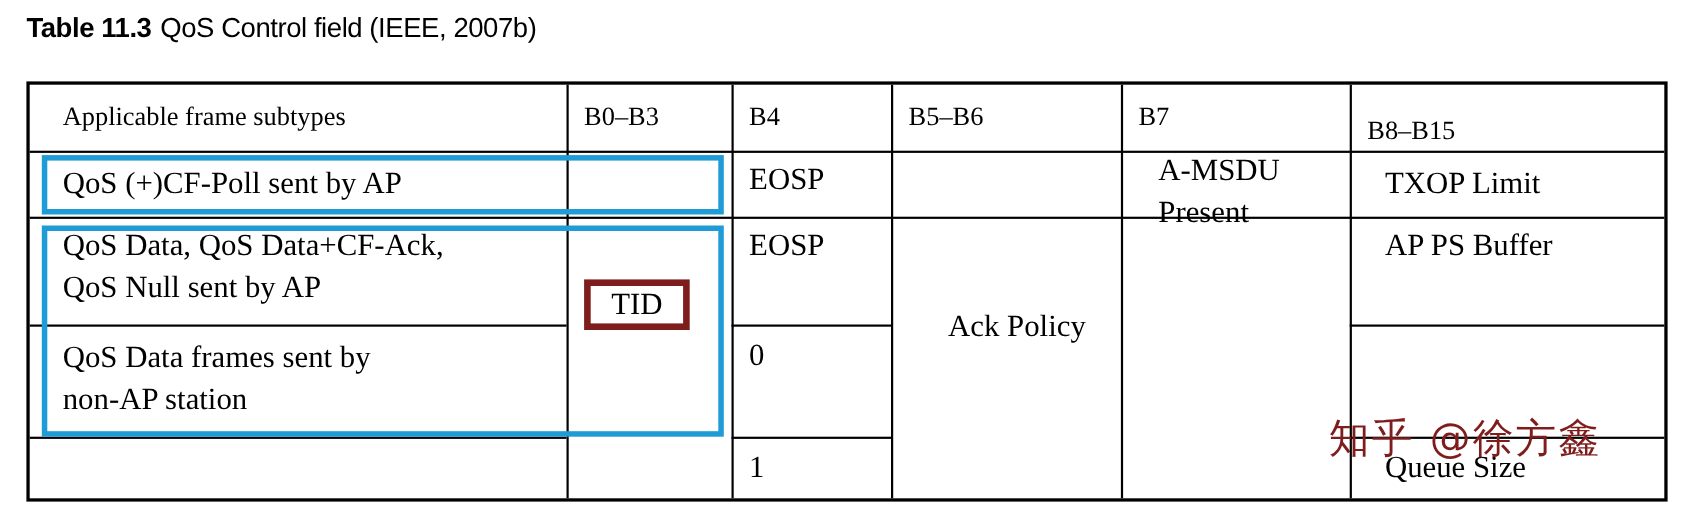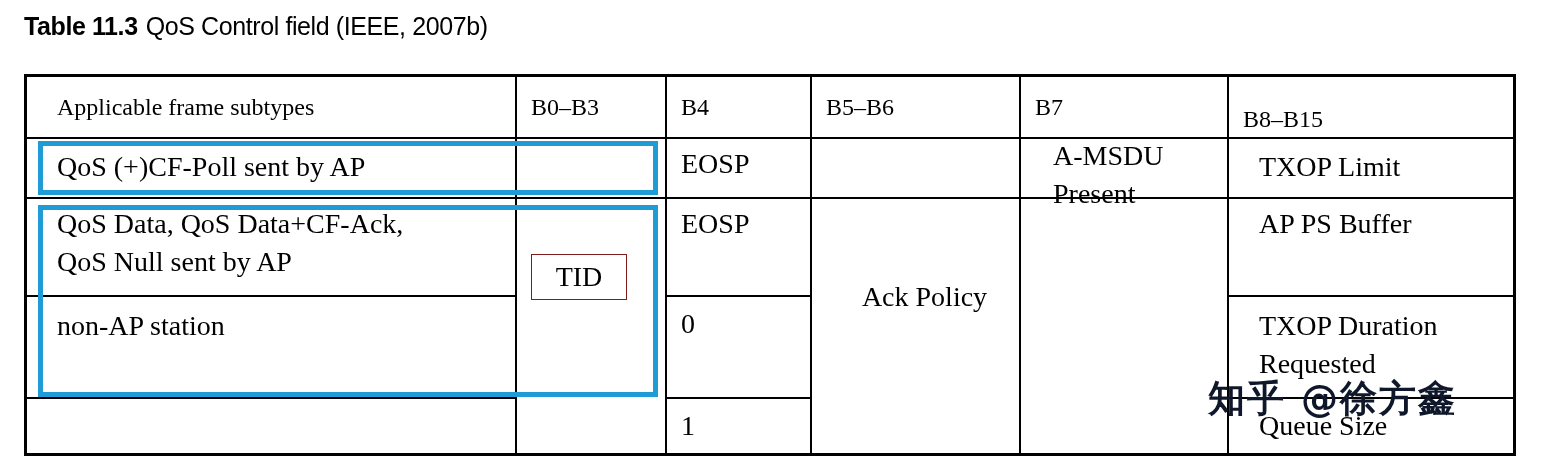--- a/index.html
+++ b/index.html
@@ -95,41 +95,40 @@
 
   
   .hl-blue {
     position: absolute;
     border: 5px solid #1F9BD5;
     box-sizing: border-box;
     pointer-events: none;
   }
   .hl-red {
     position: absolute;
-    border: 1px solid #7f1d1d;
+    border: 6px solid #7f1d1d;
     box-sizing: border-box;
     display: flex;
     align-items: center;
     justify-content: center;
     font-size: 28px;
   }
 
   
   .watermark {
     position: absolute;
     left: 1208px;
     top: 374px;
     font-family: "DejaVu Sans", sans-serif;
     font-size: 37px;
-    color: #0f172a;
+    color: #7f1d1d;
     white-space: nowrap;
     letter-spacing: 2px;
     pointer-events: none;
     user-select: none;
-    font-weight: bold;
   }
 </style>
 </head>
 <body>
 
 <div class="caption">
   <span class="cap-label">Table 11.3</span><span class="cap-text">QoS Control field (IEEE, 2007b)</span>
 </div>
 
 <div class="table-wrap">
@@ -160,20 +159,21 @@
   <div class="cell header pad center-v" style="left:1202px; top:0; width:284px; height:60px;margin-top:12px;">B8–B15</div>
 
   <div class="cell pad center-v" style="left:0; top:60px; width:488px; height:60px; padding-left:30px;">QoS (+)CF-Poll sent by AP</div>
 
   <div class="cell pad" style="left:0; top:60px; width:488px; padding-left:30px; top:128px;">
     <div>QoS Data, QoS Data+CF-Ack,</div>
     <div>QoS Null sent by AP</div>
   </div>
 
   <div class="cell pad" style="left:0; top:230px; width:488px; padding-left:30px;">
+    <div>QoS Data frames sent by</div>
     <div>non-AP station</div>
   </div>
 
   <div class="cell pad" style="left:0; top:330px; width:488px; height:50px; padding-left:30px;"></div>
 
   <div class="hl-red" style="left:504px; top:177px; width:96px; height:46px;">
     <span>TID</span>
   </div>
 
   <div class="cell pad" style="left:640px; top:68px; width:143px;">EOSP</div>
@@ -187,24 +187,20 @@
     <div>A-MSDU</div>
     <div>Present</div>
   </div>
 
   <div class="cell pad center-v" style="left:1202px; top:60px; width:284px; height:60px; padding-left:30px;border-radius:25px;">TXOP Limit</div>
 
   <div class="cell pad" style="left:1202px; top:128px; width:284px; padding-left:30px;">
     <div>AP PS Buffer</div>
   </div>
 
-  <div class="cell pad" style="left:1202px; top:230px; width:284px; padding-left:30px;">
-    <div>TXOP Duration</div>
-    <div>Requested</div>
-  </div>
 
   <div class="cell pad" style="left:1202px; top:330px; width:284px; padding-left:30px;">Queue Size</div>
 
 </div>
 
 <div class="hl-blue" style="left:38px; top:141px; width:620px; height:54px;"></div>
 <div class="hl-blue" style="left:38px; top:205px; width:620px; height:192px;"></div>
 
 <div class="watermark">知乎 @徐方鑫</div>
 

